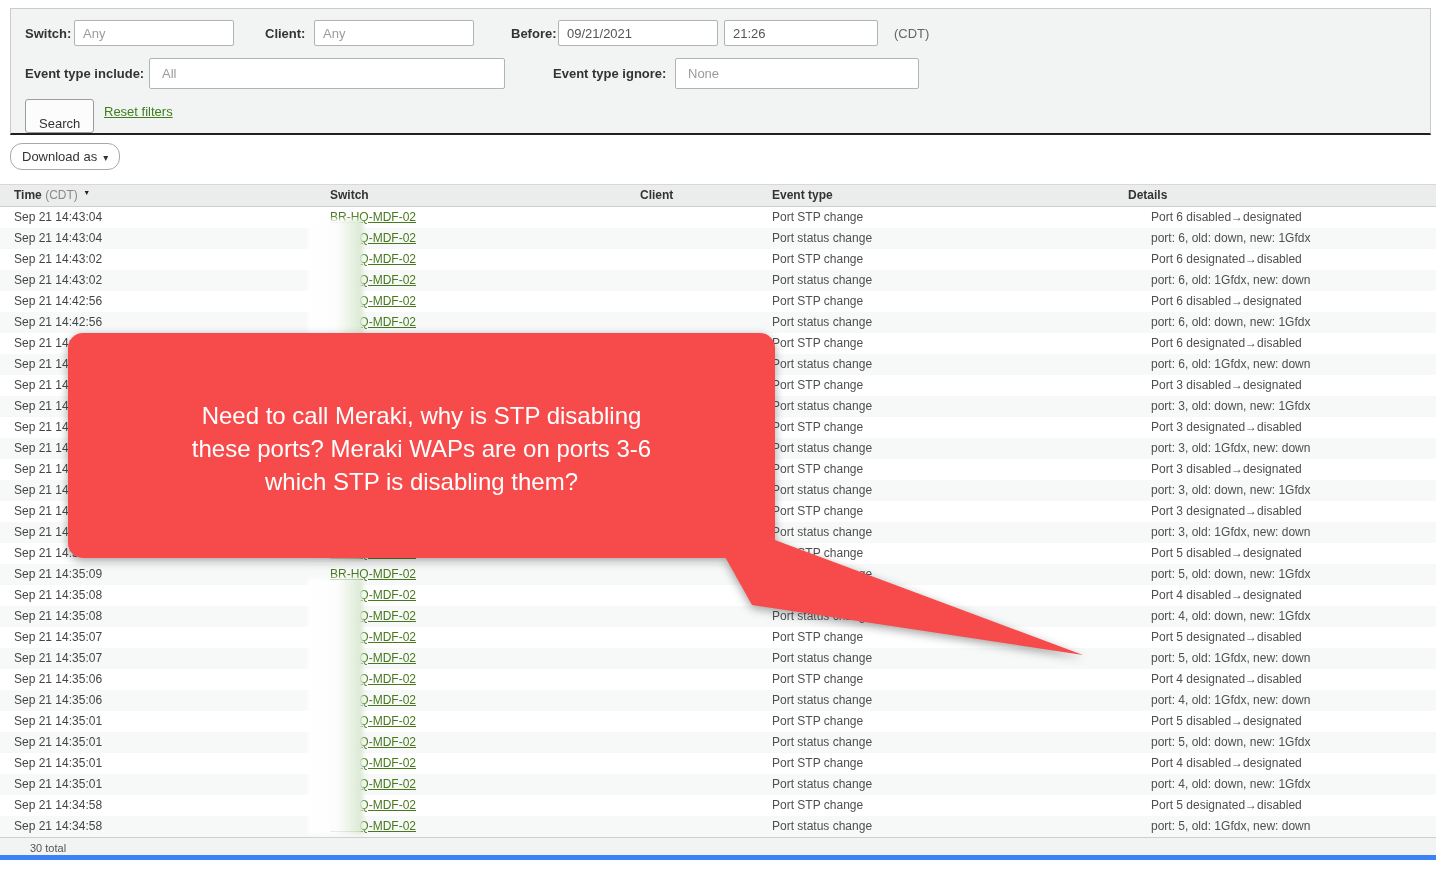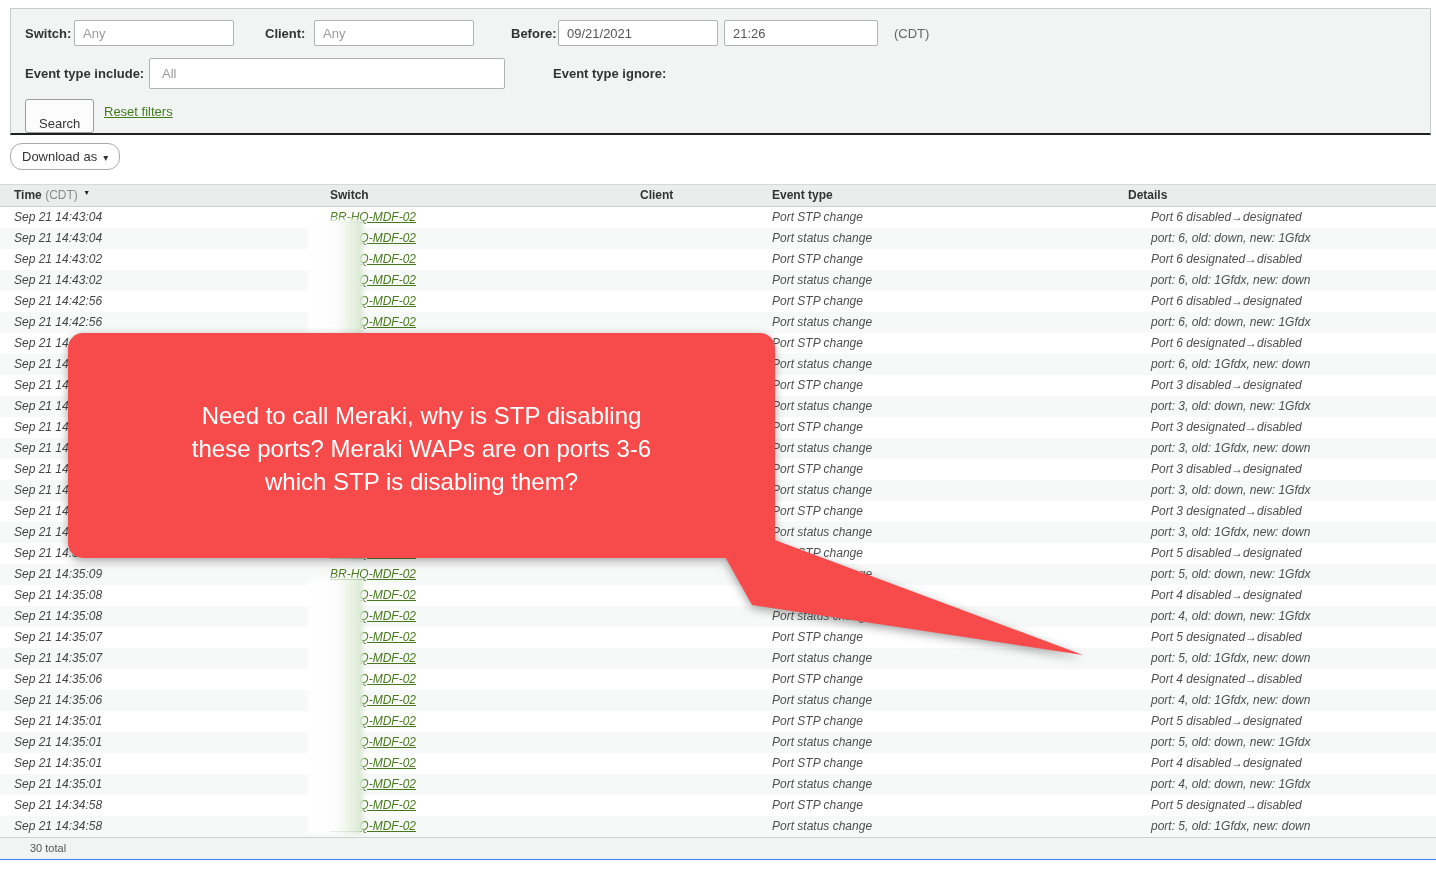--- a/index.html
+++ b/index.html
@@ -44,32 +44,32 @@
     box-sizing:border-box;
   }
   .th{position:absolute;top:0;line-height:21px;font-size:12px;font-weight:bold;color:#333;white-space:nowrap;}
   .th .tz{font-weight:normal;color:#8a8a8a;}
   .th .sort{font-size:7px;color:#222;position:relative;top:-4px;margin-left:2px;}
   .col-time{left:14px;}
   .col-switch{left:330px;}
   .col-client{left:640px;}
   .col-event{left:772px;}
   .col-details{left:1128px;}
-  .tbody{position:absolute;left:0;top:207px;width:1436px;font-style:italic;}
+  .tbody{position:absolute;left:0;top:207px;width:1436px;}
   .tr{position:relative;width:1436px;height:21px;}
   .tr:nth-child(even){background:#f7f8f8;}
   .td{position:absolute;top:0;line-height:21px;font-size:12px;white-space:nowrap;}
   .c-time{left:14px;color:#454545;}
   .c-switch{left:330px;color:#47791c;text-decoration:underline;cursor:pointer;}
   .c-client{left:640px;color:#4f4f4f;}
   .c-event{left:772px;color:#4f4f4f;}
   .c-details{left:1117px;color:#4f4f4f;margin-left:34px;}
   .tfoot{
     position:absolute;left:0;top:837px;width:1436px;height:23px;
-    background:#f2f3f3;border-top:1px solid #cfcfcf;border-bottom:1px solid #3b82f6;
+    background:#f2f3f3;border-top:1px solid #cfcfcf;border-bottom:5px solid #3b82f6;
     box-sizing:border-box;
   }
   .tfoot span{position:absolute;left:30px;line-height:21px;font-size:11px;color:#555;}
   
   .redact{
     position:absolute;left:308px;width:55px;z-index:5;border-radius:3px;
     background:linear-gradient(to right,#ffffff 0%,#fdfdfd 52%,#eaf2e5 78%,#d9e8d2 100%);
     filter:blur(2px);
   }
   #redact1{top:219px;height:341px;}
@@ -98,20 +98,21 @@
   <span class="fl" style="left:254px;top:17px;">Client:</span>
   <input class="fi" style="left: 303px; top: 11px; width: 160px; height: 26px;" type="text" placeholder="Any">
   <span class="fl" style="left:500px;top:17px;">Before:</span>
   <input class="fi" style="left: 547px; top: 11px; width: 160px; height: 26px;" type="text" value="09/21/2021">
   <input class="fi" style="left: 713px; top: 11px; width: 154px; height: 26px;" type="text" value="21:26">
   <span class="fl fl-plain" style="left:883px;top:17px;">(CDT)</span>
 
   <span class="fl" style="left:14px;top:57px;">Event type include:</span>
   <input class="fi fi-big" style="left: 138px; top: 49px; width: 356px; height: 31px;" type="text" placeholder="All">
   <span class="fl" style="left:542px;top:57px;">Event type ignore:</span>
+  <input class="fi fi-big" style="left: 664px; top: 49px; width: 244px; height: 31px;" type="text" placeholder="None">
 
   <button id="search-btn" class="btn">Search</button>
   <a id="reset-link">Reset filters</a>
 </div>
 
 <button id="download-btn" class="btn">
   <span>Download as</span><span class="caret">▾</span>
 </button>
 
 <div class="thead">

